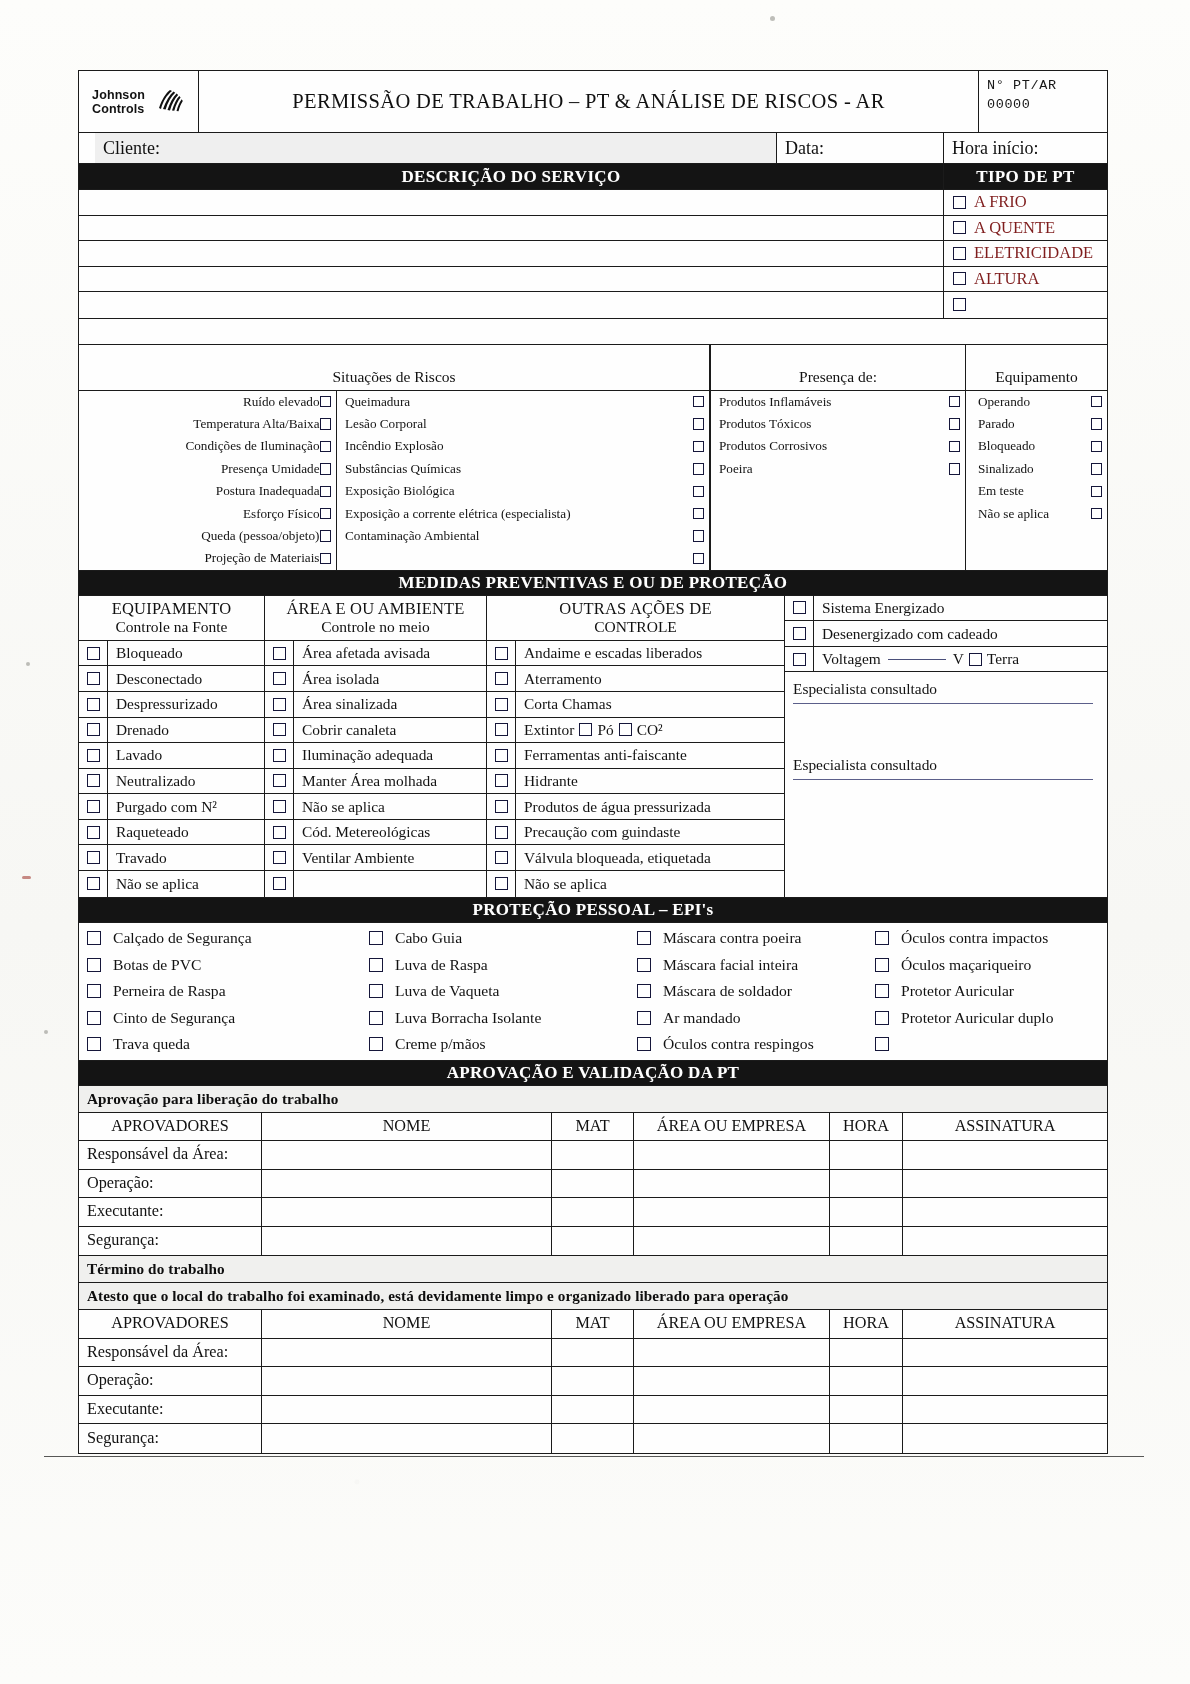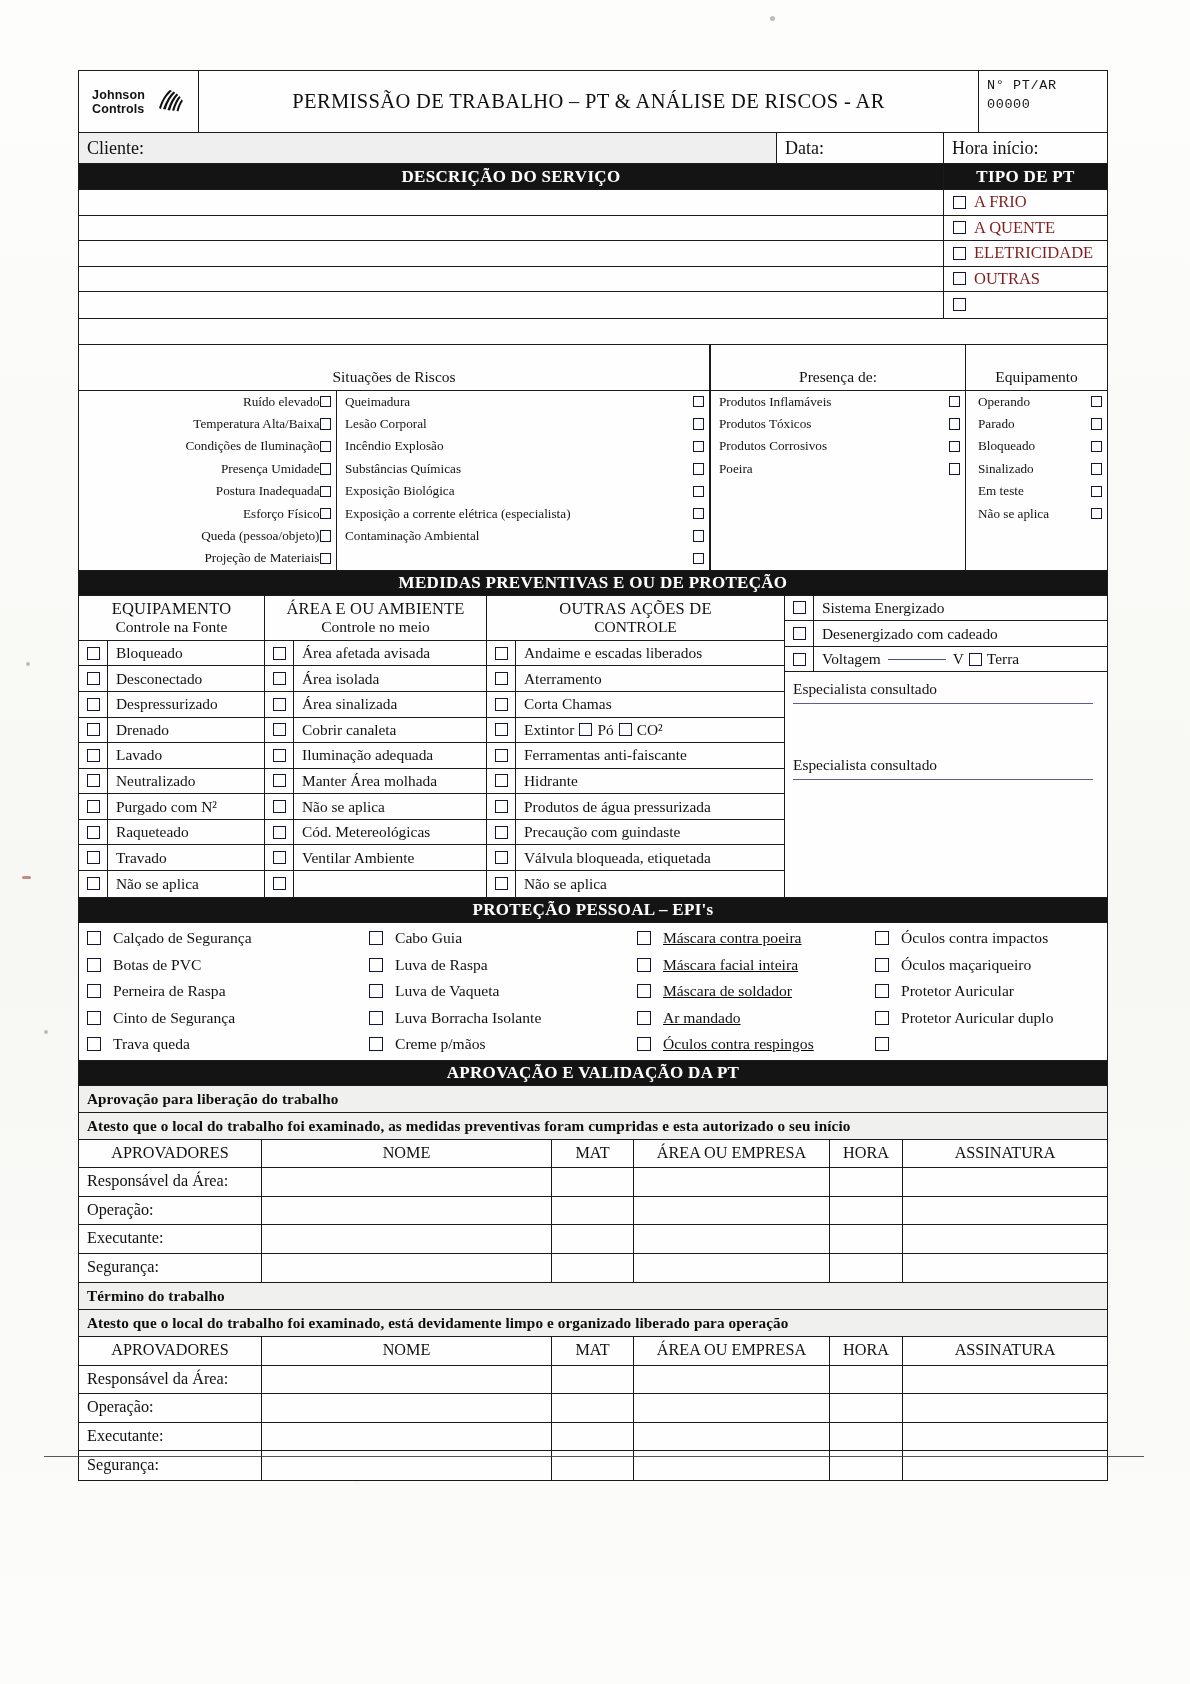--- a/index.html
+++ b/index.html
@@ -62,21 +62,21 @@
   .num-cell {
     width: 128px; padding: 5px 6px 0 8px;
     font-family: "Liberation Mono", monospace;
     font-size: 13.5px; line-height: 1.42; color: #171717;
     letter-spacing: .6px;
   }
 
   
   .cli { height: 31px; }
   .cli .c1 { flex: 1; display: flex; align-items: center; padding-left: 8px;
-             font-size: 18px; color: #111; background: #efefef; }
+             font-size: 18px; color: #111; background: #efefef; margin-left: 16px; }
   .cli .c2 { width: 167px; display: flex; align-items: center; padding-left: 8px;
              font-size: 18px; color: #111; }
   .cli .c3 { width: 163px; display: flex; align-items: center; padding-left: 8px;
              font-size: 18px; color: #111; }
 
   
   .band {
     background: #141414; color: #fff;
     font-family: "Liberation Serif", serif;
     font-weight: 700; font-size: 17px; letter-spacing: .3px;
@@ -151,21 +151,21 @@
   .sub-rule { margin: 3px 14px 0 8px; border-bottom: 1.1px solid #5b5f8a; }
   .inline-sm { display: inline-flex; align-items: center; gap: 5px; }
   .u-line { display: inline-block; width: 58px; border-bottom: 1.3px solid #4a4f7a;
             margin: 0 2px; vertical-align: -2px; }
 
   
   .epi { display: flex; padding: 2px 0 2px 0; }
   .epi-col { flex: 1; }
   .epi-col.c1 { flex: 0 0 282px; }
   .epi-col.c2 { flex: 0 0 268px; }
-  .epi-col.c3 { flex: 0 0 238px; text-decoration: underline; }
+  .epi-col.c3 { flex: 0 0 238px; }
   .epi-row {
     display: flex; align-items: center; height: 26.6px;
     padding-left: 8px; gap: 12px;
     font-size: 15.6px; color: #121212;
   }
   .epi-row .cb { width: 14px; height: 14px; }
 
   
   .ap-note {
     font-family: "Liberation Serif", serif; font-weight: 700;
@@ -260,21 +260,21 @@
         <div class="tipo-item">
           <span class="cb"></span>
           <span>A QUENTE</span>
         </div>
         <div class="tipo-item">
           <span class="cb"></span>
           <span>ELETRICIDADE</span>
         </div>
         <div class="tipo-item">
           <span class="cb"></span>
-          <span>OUTRAS</span>
+          <span>ALTURA</span>
         </div>
         <div class="tipo-item">
           <span class="cb"></span>
           <span></span>
         </div>
       </div>
     </div>
 
     <div class="spacer"></div>
 
@@ -765,21 +765,20 @@
         <div class="epi-row">
             <span class="cb"></span>
             <span></span>
           </div>
       </div>
     </div>
 
     <div class="band brow">APROVAÇÃO E VALIDAÇÃO DA PT</div>
 
     <div class="ap-note">Aprovação para liberação do trabalho</div>
-    <div class="ap-note">Atesto que o local do trabalho foi examinado, as medidas preventivas foram cumpridas e esta autorizado o seu início</div>
     <div class="ap-table">
       <div class="ap-row head">
         <div class="c ap-c-apr">APROVADORES</div>
         <div class="c ap-c-nome">NOME</div>
         <div class="c ap-c-mat">MAT</div>
         <div class="c ap-c-area">ÁREA OU EMPRESA</div>
         <div class="c ap-c-hora">HORA</div>
         <div class="c ap-c-ass">ASSINATURA</div>
       </div>
       <div class="ap-row">

